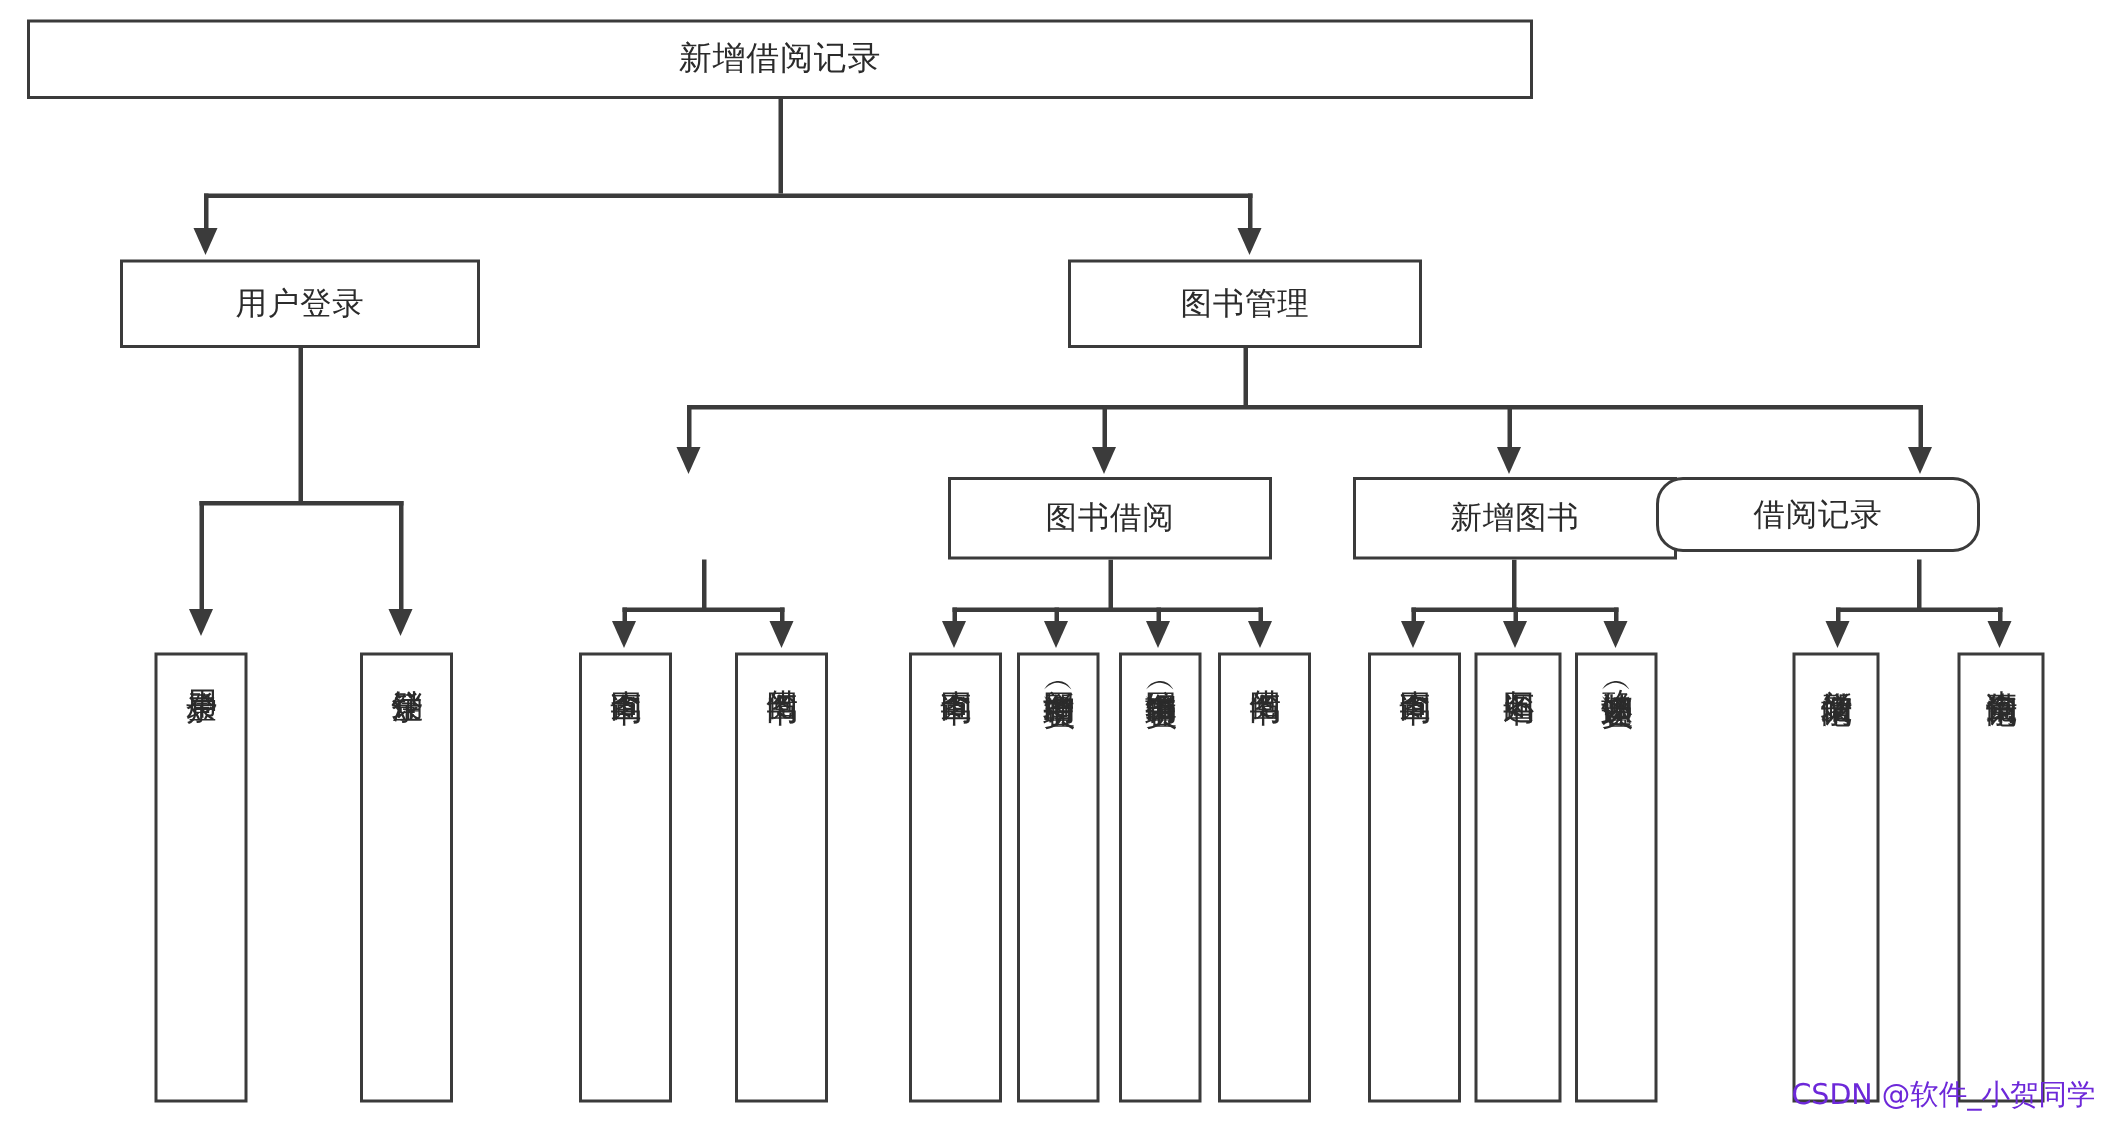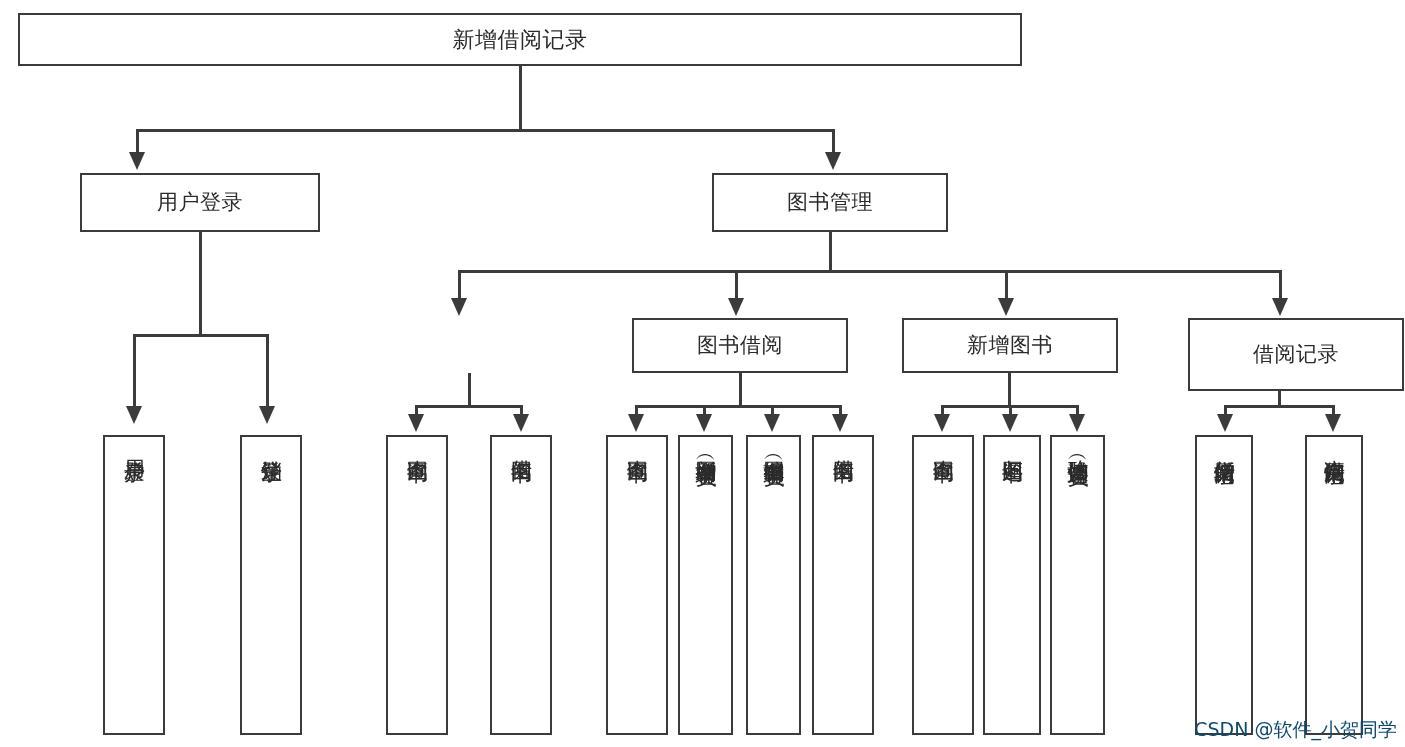--- a/index.html
+++ b/index.html
@@ -71,21 +71,21 @@
     border-right: 8px solid transparent;
     border-top: 18px solid #3b3b3b;
     z-index: 2;
   }
   
   #watermark {
     position: absolute;
     right: 8px;
     bottom: 4px;
     font-size: 19px;
-    color: #0c4a6e;
+    color: #6d28d9;
     white-space: nowrap;
     z-index: 5;
     font-family: "DejaVu Sans", "Liberation Sans", sans-serif;
   }
 </style>
 </head>
 <body>
 
 <div id="canvas">
 
@@ -127,21 +127,21 @@
   <div class="arrow" style="left:998px; top:298px;"></div>
   <div class="lineV" style="left:1279px; top:270px; width:3px; height:33px;"></div>
   <div class="arrow" style="left:1272px; top:298px;"></div>
 
   <div class="node h" style="left:632px; top:318px; width:216px; height:55px;">
     <span class="label">图书借阅</span>
   </div>
   <div class="node h" style="left:902px; top:318px; width:216px; height:55px;">
     <span class="label">新增图书</span>
   </div>
-  <div class="node h" style="left:1188px; top:318px; width:216px; height:73px;">
+  <div class="node h" style="left:1104px; top:318px; width:216px; height:50px;border-radius:18px;">
     <span class="label">借阅记录</span>
   </div>
 
   <div class="lineV" style="left:468px; top:373px; width:3px; height:34px;"></div>
   <div class="lineH" style="left:415px; top:405px; width:108px; height:3px;"></div>
   <div class="lineV" style="left:415px; top:405px; width:3px; height:14px;"></div>
   <div class="arrow" style="left:408px; top:414px;"></div>
   <div class="lineV" style="left:520px; top:405px; width:3px; height:14px;"></div>
   <div class="arrow" style="left:513px; top:414px;"></div>
 

